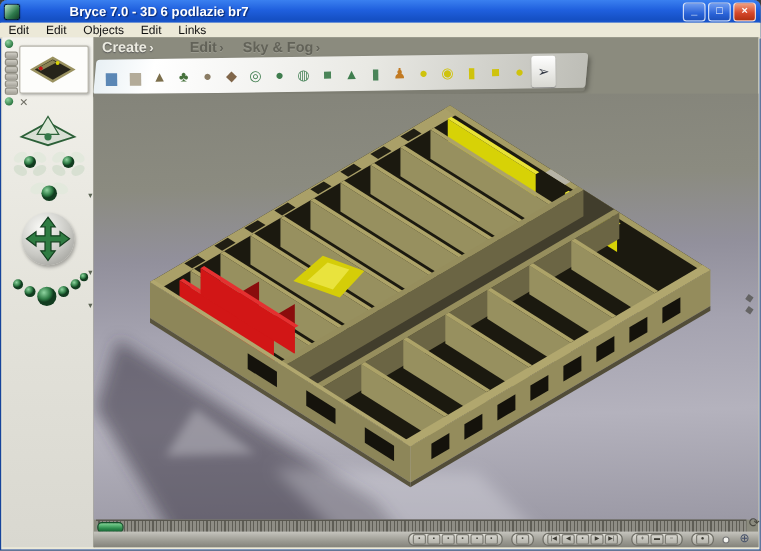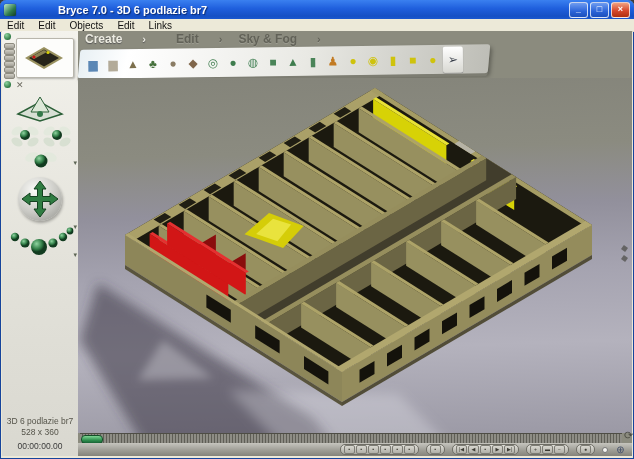--- a/index.html
+++ b/index.html
@@ -37,21 +37,21 @@
   #trackball{position:absolute;left:16px;top:146px;width:44px;height:44px;border-radius:50%;
     background:radial-gradient(circle at 38% 30%,#fbfbf8,#c9c9c4 55%,#8f8f8a);box-shadow:1px 2px 3px rgba(0,0,0,.3);}
   #presets{position:absolute;left:2px;top:193px;}
   .side-tri{position:absolute;right:1px;color:#5c6454;font-size:7px;}
   #sfooter{position:absolute;left:0;bottom:4px;width:100%;text-align:center;color:#55544a;
     font-size:8.5px;line-height:1.35;}
   #sfooter .time{color:#3a3a3a;margin-top:2px;}
   
   #main{position:absolute;left:78px;top:31px;width:554px;height:425px;background:#8b8b7e;}
   #tabsbar{position:absolute;left:0;top:0;width:100%;height:15px;display:flex;align-items:center;font-weight:bold;font-size:12px;}
-  .tab{display:flex;align-items:baseline;gap:20px;color:#626258;text-shadow:0 1px 0 rgba(255,255,255,.15);}
+  .tab{display:flex;align-items:baseline;gap:2px;color:#626258;text-shadow:0 1px 0 rgba(255,255,255,.15);}
   .tab.active{color:#ecebe1;text-shadow:0 1px 1px #555;}
   .tab .chev{font-size:11px;}
   #shelf{position:absolute;left:1px;top:16px;width:402px;height:29px;
     background:linear-gradient(100deg,#e8f0f4 0%,#ffffff 12%,#e9e9e4 55%,#bdbdb6 100%);
     border-radius:3px;transform:rotate(-0.8deg) skewX(-6deg);
     box-shadow:0 3px 0 #7d7d72,2px 3px 4px rgba(0,0,0,.35);
     display:flex;align-items:center;padding:0 4px;overflow:hidden;}
   .shelf-icon{width:20px;text-align:center;font-size:12px;transform:skewX(6deg);line-height:26px;}
   .shelf-icon.tile{background:linear-gradient(#ffffff,#d8d8d2);border-radius:2px;box-shadow:0 1px 1px #888;}
   
@@ -201,25 +201,20 @@
         <circle cx="49" cy="19" r="4.6" fill="url(#gs4)"></circle>
         <circle cx="59" cy="13" r="4.2" fill="url(#gs4)"></circle>
         <circle cx="66" cy="7" r="3.4" fill="url(#gs4)"></circle>
       </svg>
     </div>
 
     <div class="side-tri" style="top:128px;">▾</div>
     <div class="side-tri" style="top:192px;">▾</div>
     <div class="side-tri" style="top:220px;">▾</div>
 
-    <div id="sfooter">
-      <div>3D 6 podlazie br7</div>
-      <div>528 x 360</div>
-      <div class="time">00:00:00.00</div>
-    </div>
   </div>
 
   <div id="main">
 
     <div id="tabsbar">
       <span class="tab active" style="margin-left:7px;">
         <span>Create</span>
           <span class="chev">›</span>
       </span>
       <span class="tab" style="margin-left:30px;">

